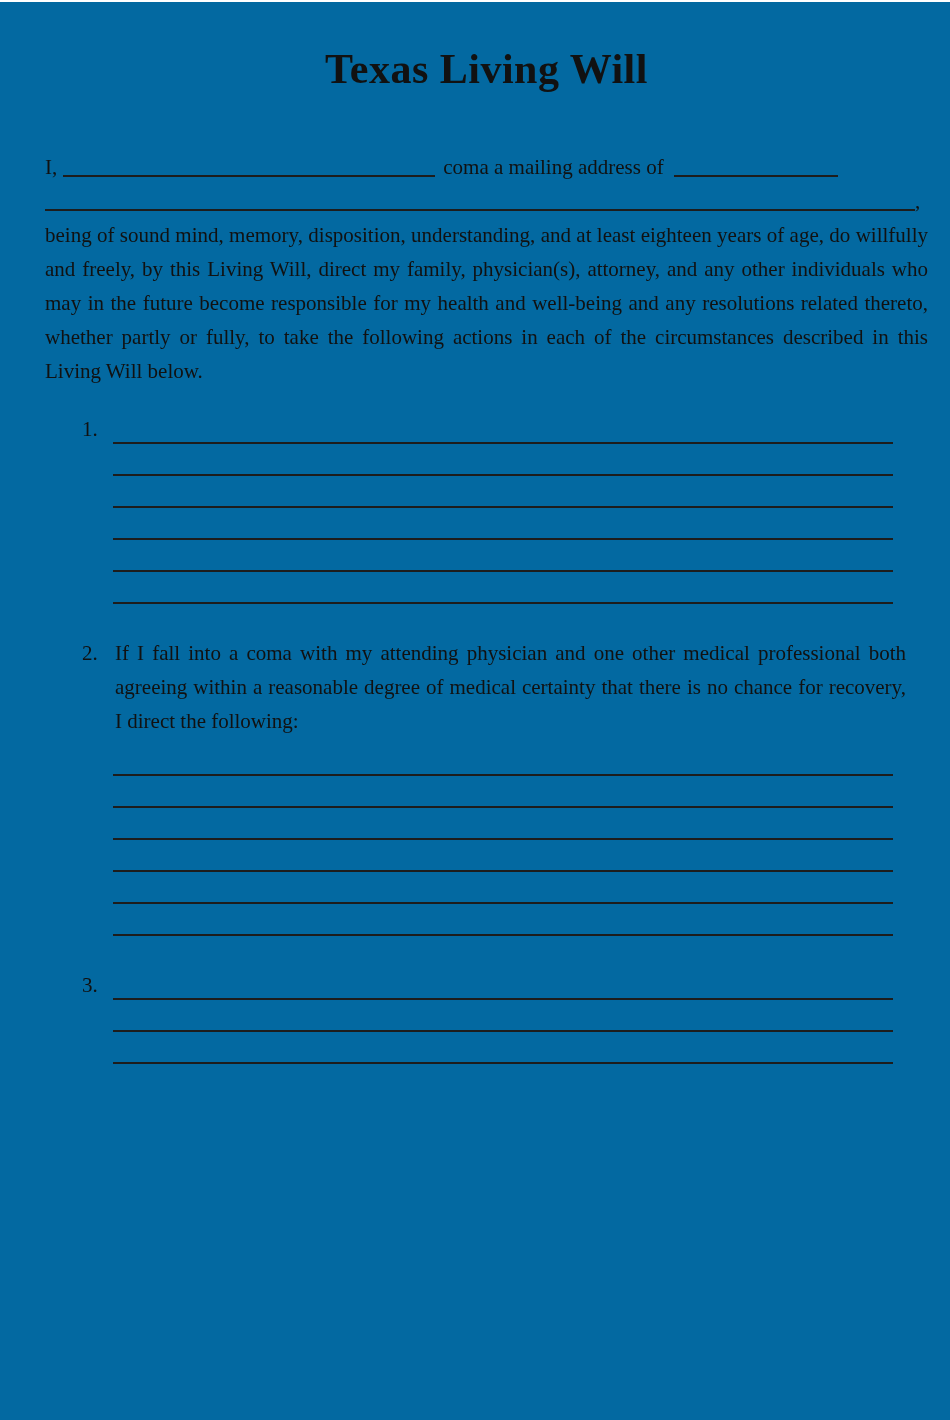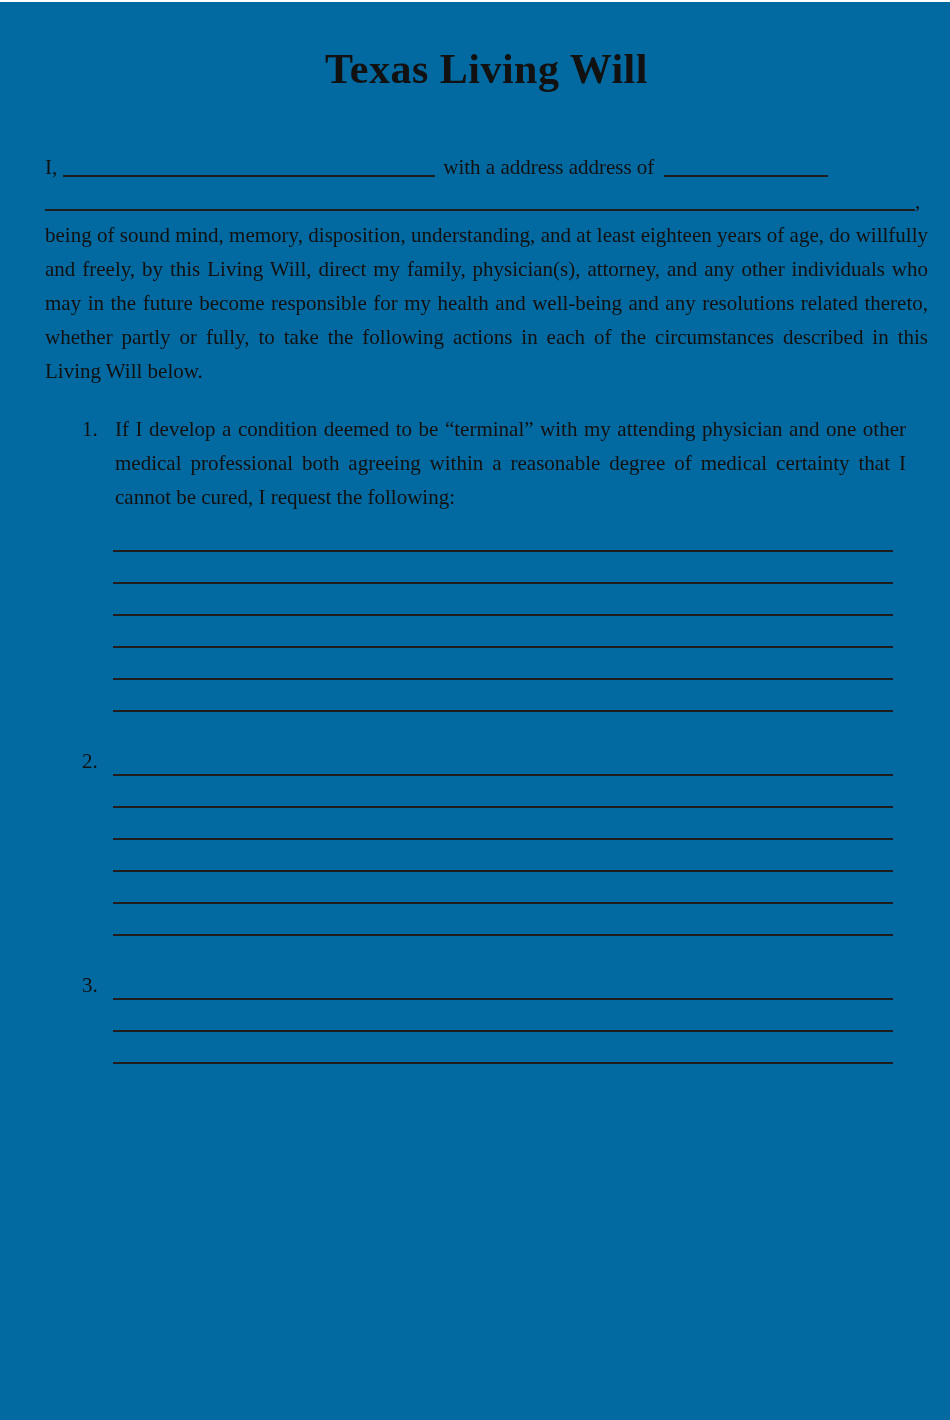--- a/index.html
+++ b/index.html
@@ -55,45 +55,45 @@
   }
 </style>
 </head>
 <body>
 
 <div class="page">
 
   <h1 class="doc-title">Texas Living Will</h1>
 
   <div class="intro-line">
-    <span>I,</span><span class="blank w-name"></span><span>with a address address of</span><span class="blank w-addr1"></span>
+    <span>I,</span><span class="blank w-name"></span><span>coma a mailing address of</span><span class="blank w-addr1"></span>
   </div>
 
   <div class="intro-line">
     <span class="blank w-addr2"></span><span>,</span>
   </div>
 
   <p class="body-text">being of sound mind, memory, disposition, understanding, and at least eighteen years of age, do willfully and freely, by this Living Will, direct my family, physician(s), attorney, and any other individuals who may in the future become responsible for my health and well-being and any resolutions related thereto, whether partly or fully, to take the following actions in each of the circumstances described in this Living Will below.</p>
 
   <div class="conditions-list">
   <div class="section">
     <span class="section-number">1.</span>
-    <div class="section-text">If I develop a condition deemed to be “terminal” with my attending physician and one other medical professional both agreeing within a reasonable degree of medical certainty that I cannot be cured, I request the following:</div>
     <div class="section-blanks">
           <div class="blank-line"></div>
           <div class="blank-line"></div>
           <div class="blank-line"></div>
           <div class="blank-line"></div>
           <div class="blank-line"></div>
           <div class="blank-line"></div>
         </div>
   </div>
 
   <div class="section">
     <span class="section-number">2.</span>
+    <div class="section-text">If I fall into a coma with my attending physician and one other medical professional both agreeing within a reasonable degree of medical certainty that there is no chance for recovery, I direct the following:</div>
     <div class="section-blanks">
           <div class="blank-line"></div>
           <div class="blank-line"></div>
           <div class="blank-line"></div>
           <div class="blank-line"></div>
           <div class="blank-line"></div>
           <div class="blank-line"></div>
         </div>
   </div>
 

